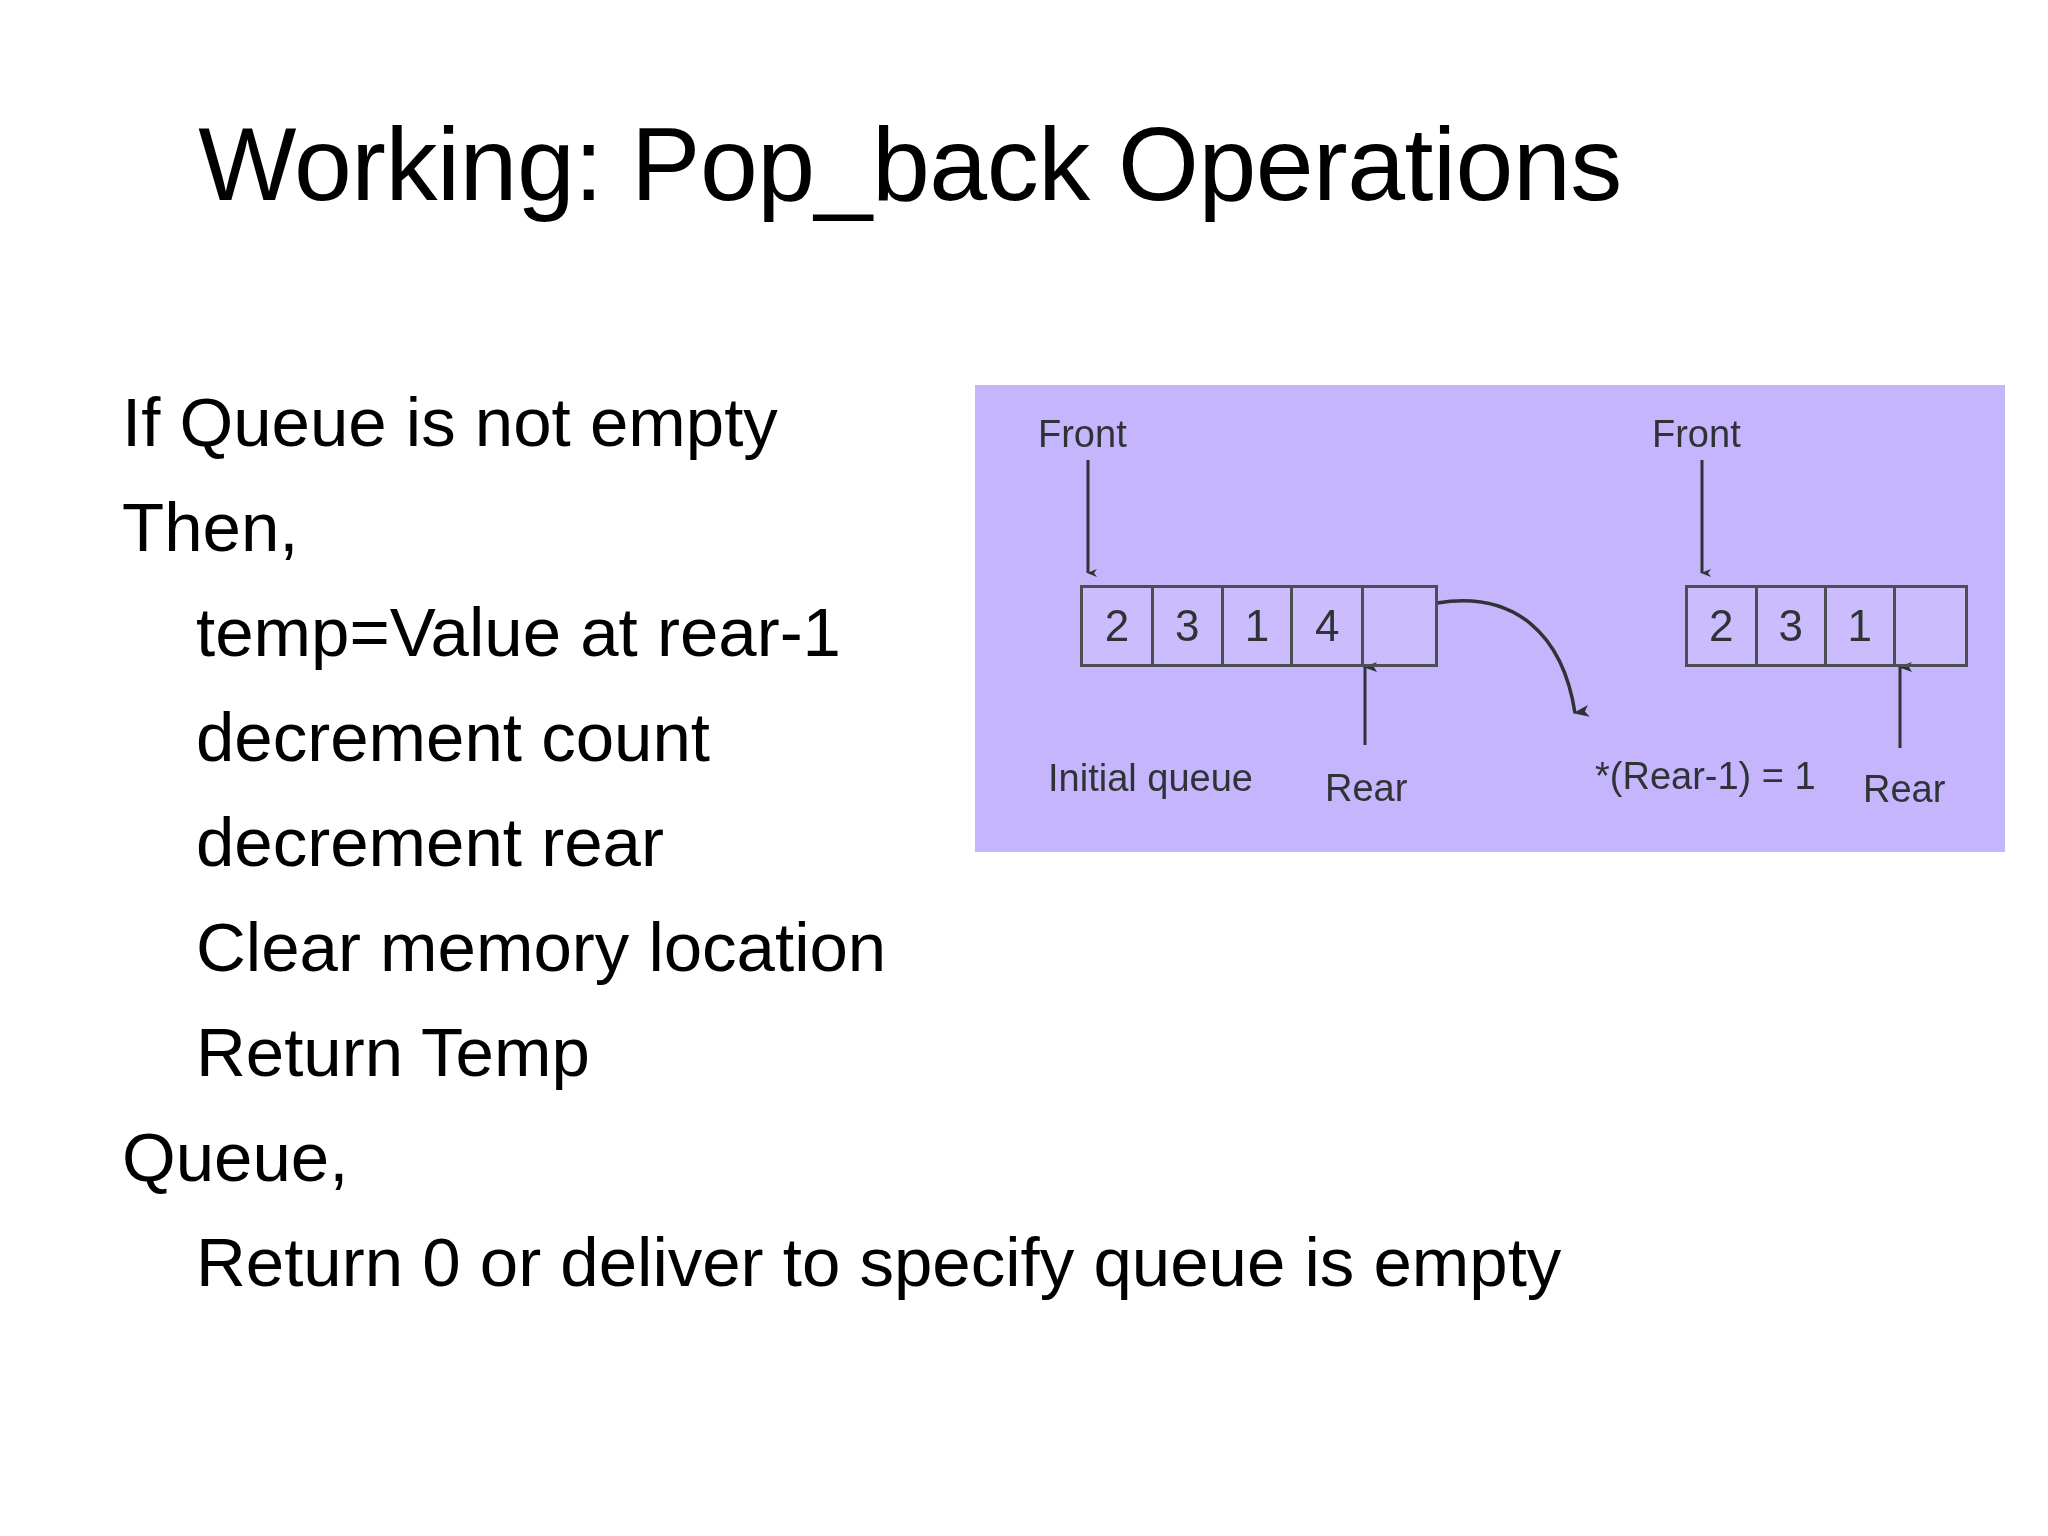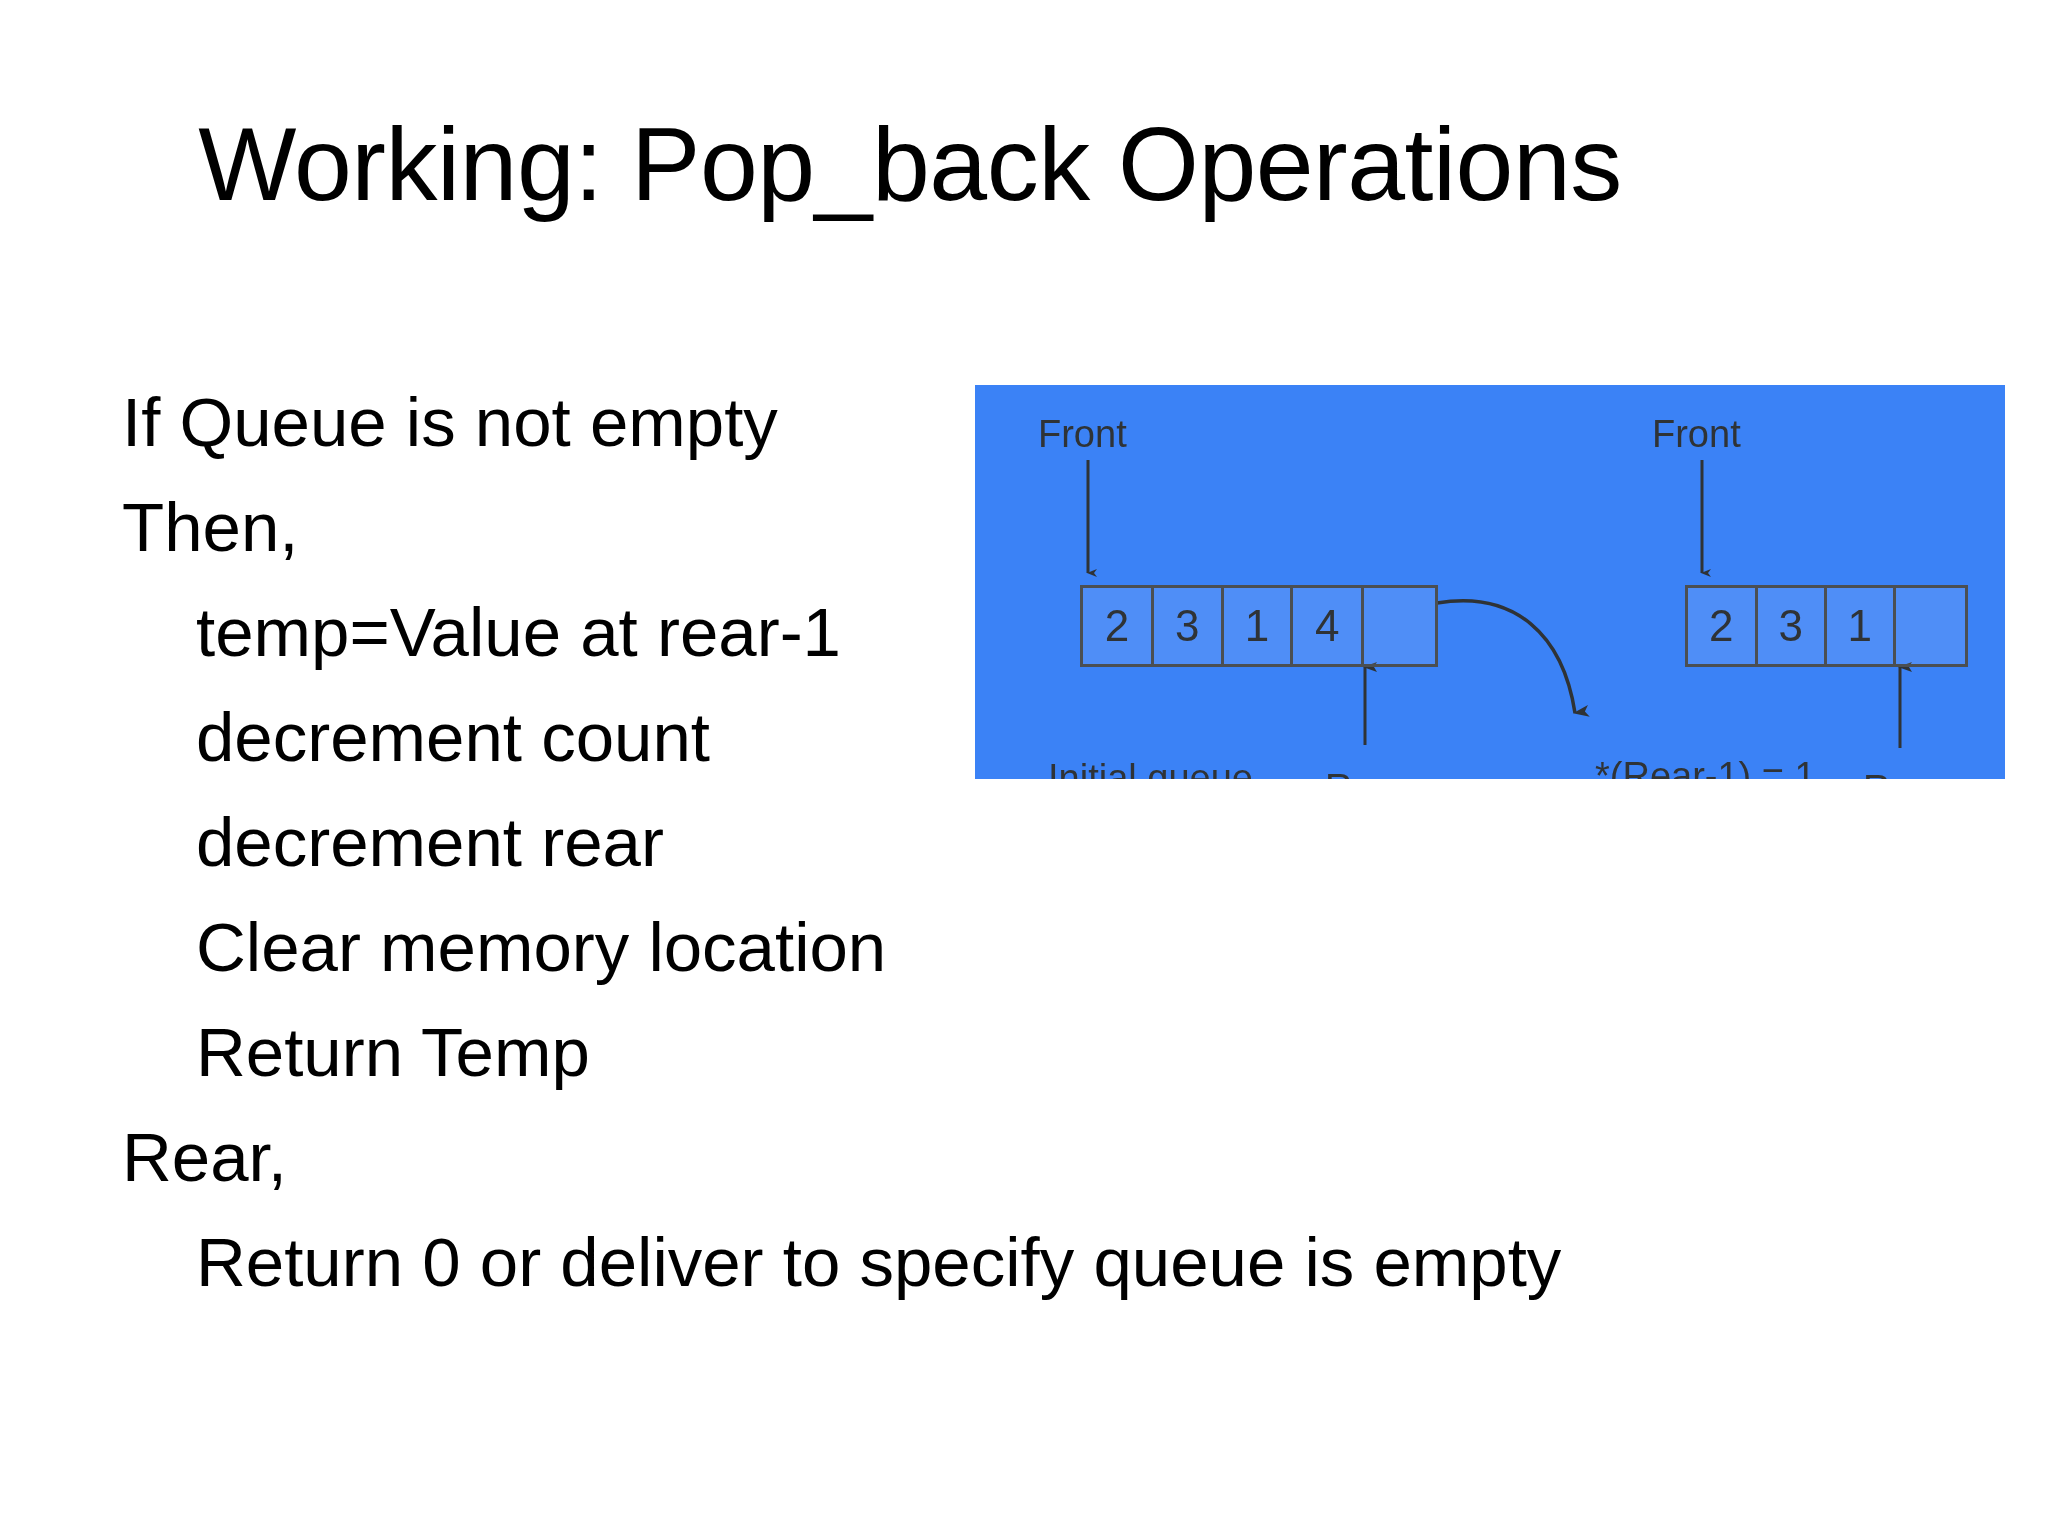--- a/index.html
+++ b/index.html
@@ -45,22 +45,22 @@
   }
   .indent-0 { padding-left: 0px; }
   .indent-1 { padding-left: 74px; }
 
   
   #queue-figure {
     position: absolute;
     left: 975px;
     top: 385px;
     width: 1030px;
-    height: 394px;
-    background: #3b82f6;
+    height: 467px;
+    background: #c4b5fd;
     overflow: hidden;
   }
   #queue-figure .fig-inner {
     position: absolute;
     inset: 0;
   }
 
   .fig-label {
     position: absolute;
     font-family: "Liberation Sans", sans-serif;
@@ -104,21 +104,21 @@
 <div id="slide-title">Working: Pop_back Operations</div>
 
 <div id="body-text">
   <div class="code-line indent-0">If Queue is not empty</div>
   <div class="code-line indent-0">Then,</div>
   <div class="code-line indent-1">temp=Value at rear-1</div>
   <div class="code-line indent-1">decrement count</div>
   <div class="code-line indent-1">decrement rear</div>
   <div class="code-line indent-1">Clear memory location</div>
   <div class="code-line indent-1">Return Temp</div>
-  <div class="code-line indent-0">Rear,</div>
+  <div class="code-line indent-0">Queue,</div>
   <div class="code-line indent-1">Return 0 or deliver to specify queue is empty</div>
 </div>
 
 <div id="queue-figure">
   <div class="fig-inner">
 
     <svg id="fig-svg" viewBox="0 0 1030 467">
       <defs>
         <marker id="arrowdown" markerWidth="10" markerHeight="10" refX="5" refY="9" orient="auto" markerUnits="userSpaceOnUse">
           <path d="M1,0 L5,10 L9,0 L5,3 Z" fill="#2f3336"></path>

